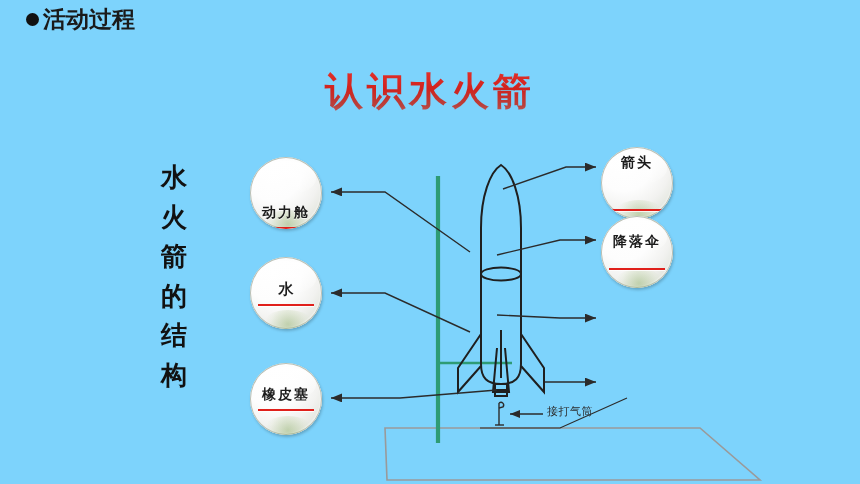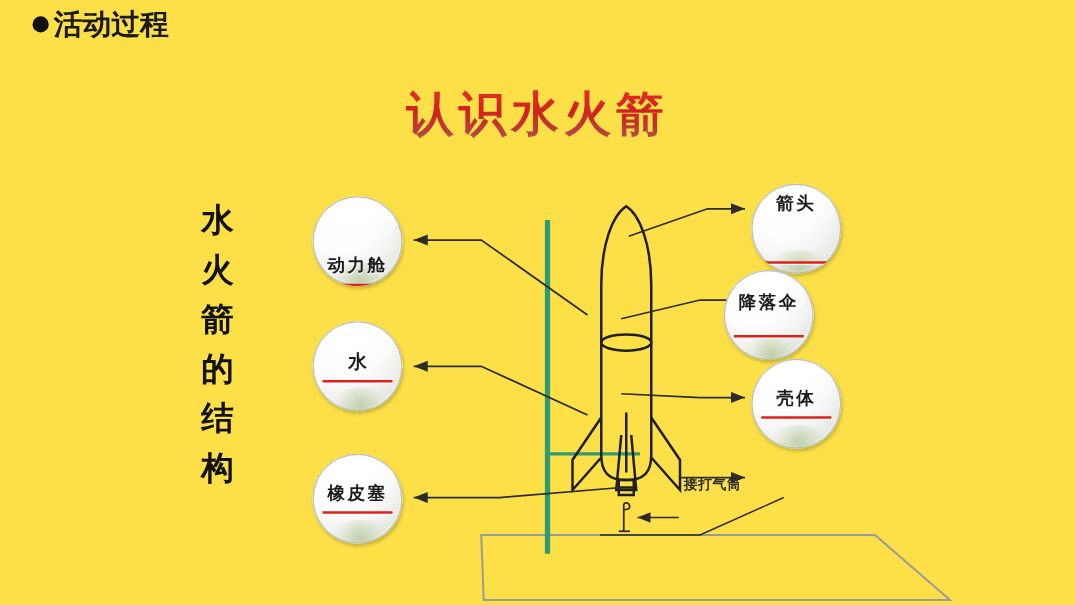--- a/index.html
+++ b/index.html
@@ -6,21 +6,21 @@
   body{
     width:860px;height:484px;
     background:#ffffff;
     font-family:"Liberation Sans","DejaVu Sans",sans-serif;
     overflow:hidden;
     position:relative;
   }
   #slide{
     position:relative;
     width:860px;height:484px;
-    background:#fde047;
+    background:#7dd3fc;
     overflow:hidden;
   }
 
   
   #header{
     position:absolute;left:26px;top:8px;
     display:flex;align-items:center;gap:3px;
     font-size:23px;font-weight:bold;color:#1a1a1a;
     letter-spacing:0px;
     line-height:1;
@@ -107,35 +107,35 @@
     box-shadow:0 1px 0 rgba(255,255,255,0.8);
   }
   .bubble.small .btext{font-size:15px;letter-spacing:0;}
 
   
   #b-power{left:250px;top:157px;justify-content:flex-end;}
   #b-water{left:250px;top:257px;}
   #b-stopper{left:250px;top:363px;text-align:right;}
   
   #b-nose{left:601px;top:147px;gap:32px;}
-  #b-chute{left:579px;top:216px;gap:12px;}
+  #b-chute{left:601px;top:216px;gap:12px;}
   #b-shell{left:601px;top:287px;}
   #b-fin{left:601px;top:362px;}
 
   
   #art{position:absolute;left:0;top:0;width:860px;height:484px;}
 
   .mini-label{
     position:absolute;
     font-family:"DejaVu Sans","Liberation Sans",sans-serif;
     font-size:11px;color:#2b2b2b;
     white-space:nowrap;
     letter-spacing:0.5px;
   }
-  #lbl-pump{left:547px;top:380px;font-weight:bold;}
+  #lbl-pump{left:547px;top:404px;}
 </style>
 </head>
 <body>
 
 <div id="slide">
 
   <div id="header">
     <span class="bullet"></span>
     <span>活动过程</span>
   </div>
@@ -229,18 +229,14 @@
   </div>
 
   <div class="bubble" id="b-nose">
     <span class="btext">箭头</span>
     <span class="uline"></span>
   </div>
   <div class="bubble" id="b-chute">
     <span class="btext">降落伞</span>
     <span class="uline"></span>
   </div>
-  <div class="bubble" id="b-shell">
-    <span class="btext">壳体</span>
-    <span class="uline"></span>
-  </div>
 
 </div>
 
 </body></html>

